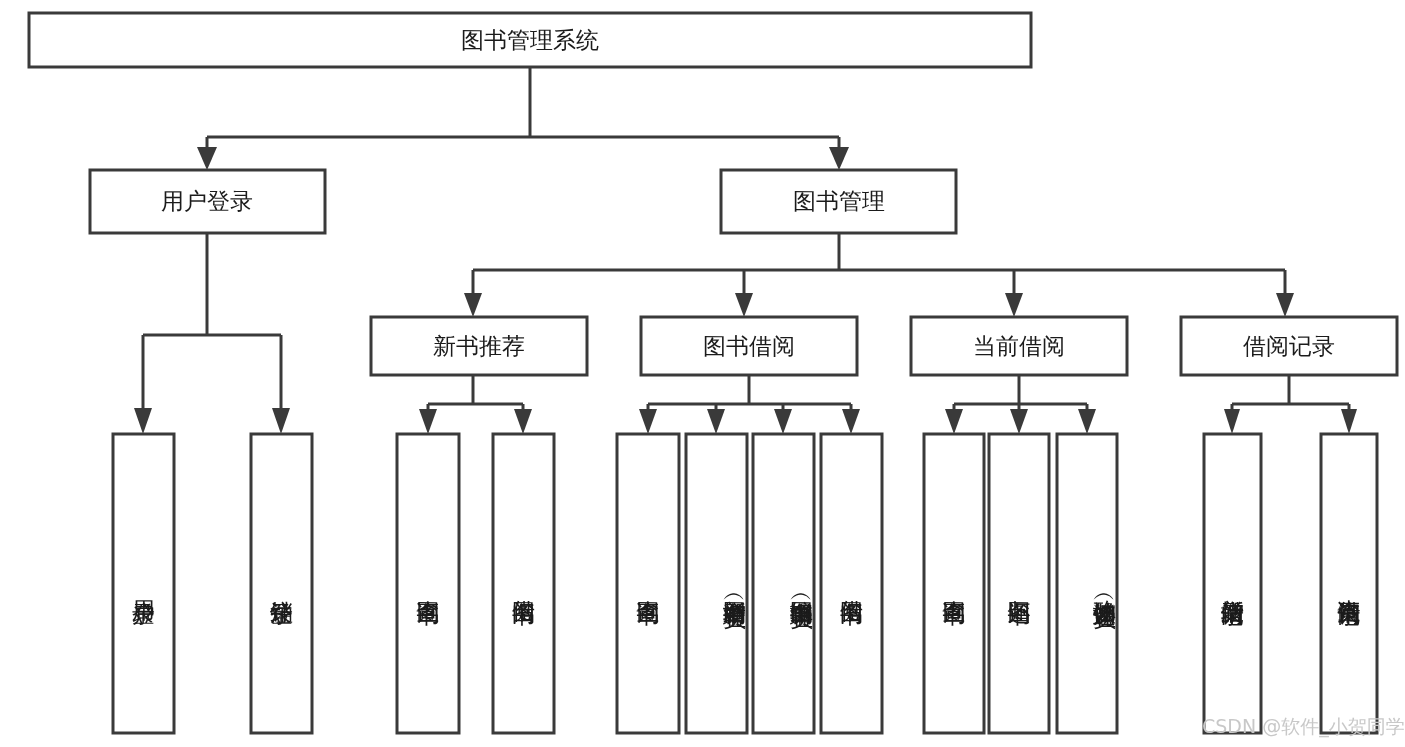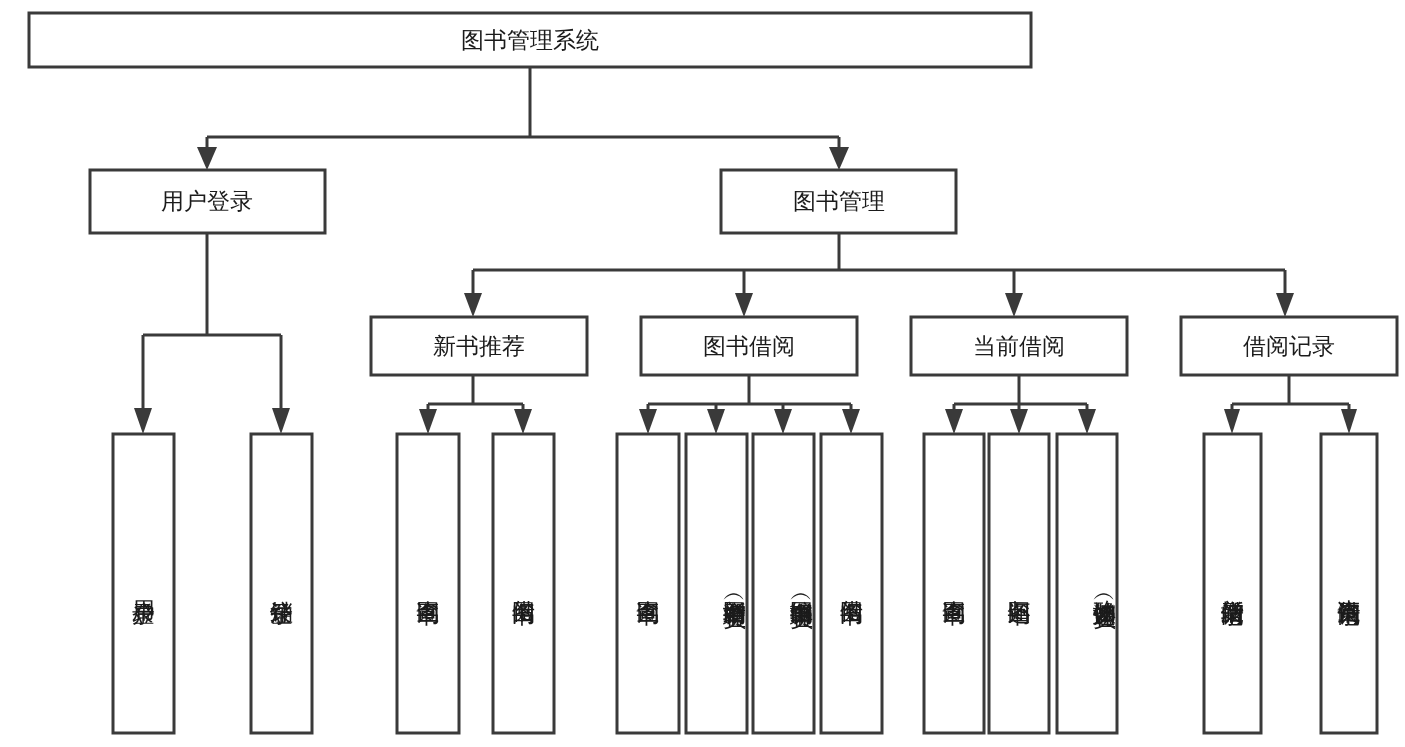--- a/index.html
+++ b/index.html
@@ -217,14 +217,15 @@
   <div class="leaf-label centered" style="left:915px; top:442px; width:60px; height:283px;">查询图书</div>
 
   <div class="leaf-label centered" style="left:980px; top:442px; width:60px; height:283px;">归还图书</div>
 
   <div class="leaf-label" style="left:1048px; top:441px; width:60px; height:290px;">确认归还（管理员）</div>
 
   <div class="leaf-label centered" style="left:1195px; top:442px; width:57px; height:283px;">新增借阅记录</div>
 
   <div class="leaf-label centered" style="left:1312px; top:442px; width:56px; height:283px;">查询借阅记录</div>
 
+  <div class="watermark">CSDN @软件_小贺同学</div>
 
 </div>
 
 </body></html>

